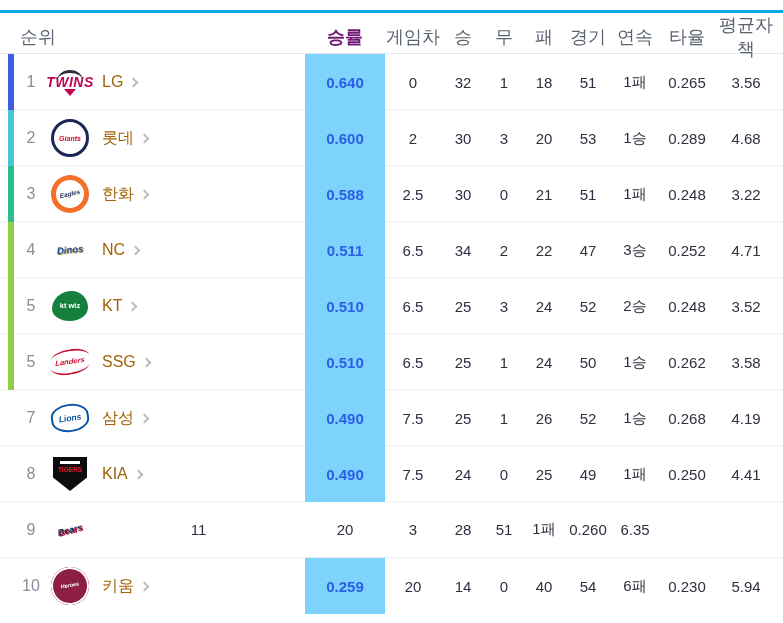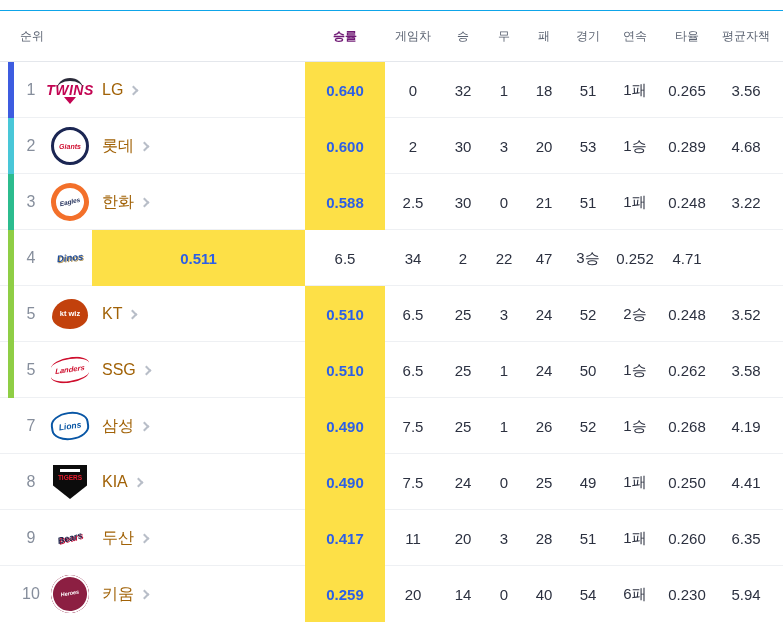--- a/index.html
+++ b/index.html
@@ -11,44 +11,44 @@
   .standings { padding-top:10px; }
 
   
   .grid-row {
     display:grid;
     grid-template-columns:34px 44px 1fr 80px 56px 44px 38px 42px 46px 48px 56px 62px;
     align-items:center;
     padding:0 6px 0 14px;
   }
   .hrow {
-    height:52px;
-    border-top:1px solid #0ea5e9;
+    height:44px;
+    border-top:3px solid #0ea5e9;
     border-bottom:1px solid #e4e7ec;
     color:#5b6372;
-    font-size:12px;
+    font-size:18px;
   }
   .hcell { text-align:center; cursor:pointer; }
   .hcell.rank-h { grid-column:1 / span 3; text-align:left; padding-left:6px; }
   .hcell.active { color:#701a75; font-weight:bold; }
 
   
   .trow {
     position:relative;
     height:56px;
     border-bottom:1px solid #eef0f3;
   }
   .trow:last-child { border-bottom:none; }
   .rankbar {
     position:absolute; left:8px; top:0; bottom:-1px; width:6px;
   }
   .cell { text-align:center; font-size:15px; color:#2c3140; }
   .cell.winrate {
     font-weight:bold; color:#2c5fe6;
-    background:#fde047;
+    background:#7dd3fc;
     height:56px; display:flex; align-items:center; justify-content:center;
   }
   .cell.rank { color:#868e9c; font-size:16px; }
   .team-cell { display:flex; align-items:center; cursor:pointer; padding-left:10px; }
   .team-name { color:#a16207; font-size:16px; }
   .chev {
     width:7px; height:7px; margin-left:7px; margin-top:1px;
     border-top:2px solid #b8bec8; border-right:2px solid #b8bec8;
     transform:rotate(45deg); display:inline-block;
   }
@@ -181,36 +181,40 @@
       <div class="cell">0.248</div>
       <div class="cell">3.22</div>
     </div>
 
     <div class="grid-row trow">
       <span class="rankbar" style="background: rgb(143, 206, 69);"></span>
       <div class="cell rank">4</div>
       <div class="logo-wrap">
         <span class="logo dinos" style="color: rgb(32, 77, 155); --accent: #b5985a;">Dinos</span>
       </div>
+      <div class="team-cell">
+        <span class="team-name">NC</span>
+        <span class="chev"></span>
+      </div>
       <div class="cell winrate">0.511</div>
       <div class="cell">6.5</div>
       <div class="cell">34</div>
       <div class="cell">2</div>
       <div class="cell">22</div>
       <div class="cell">47</div>
       <div class="cell">3승</div>
       <div class="cell">0.252</div>
       <div class="cell">4.71</div>
     </div>
 
     <div class="grid-row trow">
       <span class="rankbar" style="background: rgb(143, 206, 69);"></span>
       <div class="cell rank">5</div>
       <div class="logo-wrap">
-        <span class="logo ktwiz" style="color: rgb(255, 255, 255); background: #c2410c; --accent: #e0202c;">kt wiz</span>
+        <span class="logo ktwiz" style="color: rgb(255, 255, 255); background: #15803d; --accent: #e0202c;">kt wiz</span>
       </div>
       <div class="team-cell">
         <span class="team-name">KT</span>
         <span class="chev"></span>
       </div>
       <div class="cell winrate">0.510</div>
       <div class="cell">6.5</div>
       <div class="cell">25</div>
       <div class="cell">3</div>
       <div class="cell">24</div>
@@ -282,25 +286,20 @@
       <div class="cell">0.250</div>
       <div class="cell">4.41</div>
     </div>
 
     <div class="grid-row trow">
 
       <div class="cell rank">9</div>
       <div class="logo-wrap">
         <span class="logo bears" style="color: rgb(26, 33, 73); --accent: #c4113a;">Bears</span>
       </div>
-      <div class="team-cell">
-        <span class="team-name">두산</span>
-        <span class="chev"></span>
-      </div>
-      <div class="cell winrate">0.417</div>
       <div class="cell">11</div>
       <div class="cell">20</div>
       <div class="cell">3</div>
       <div class="cell">28</div>
       <div class="cell">51</div>
       <div class="cell">1패</div>
       <div class="cell">0.260</div>
       <div class="cell">6.35</div>
     </div>
 

